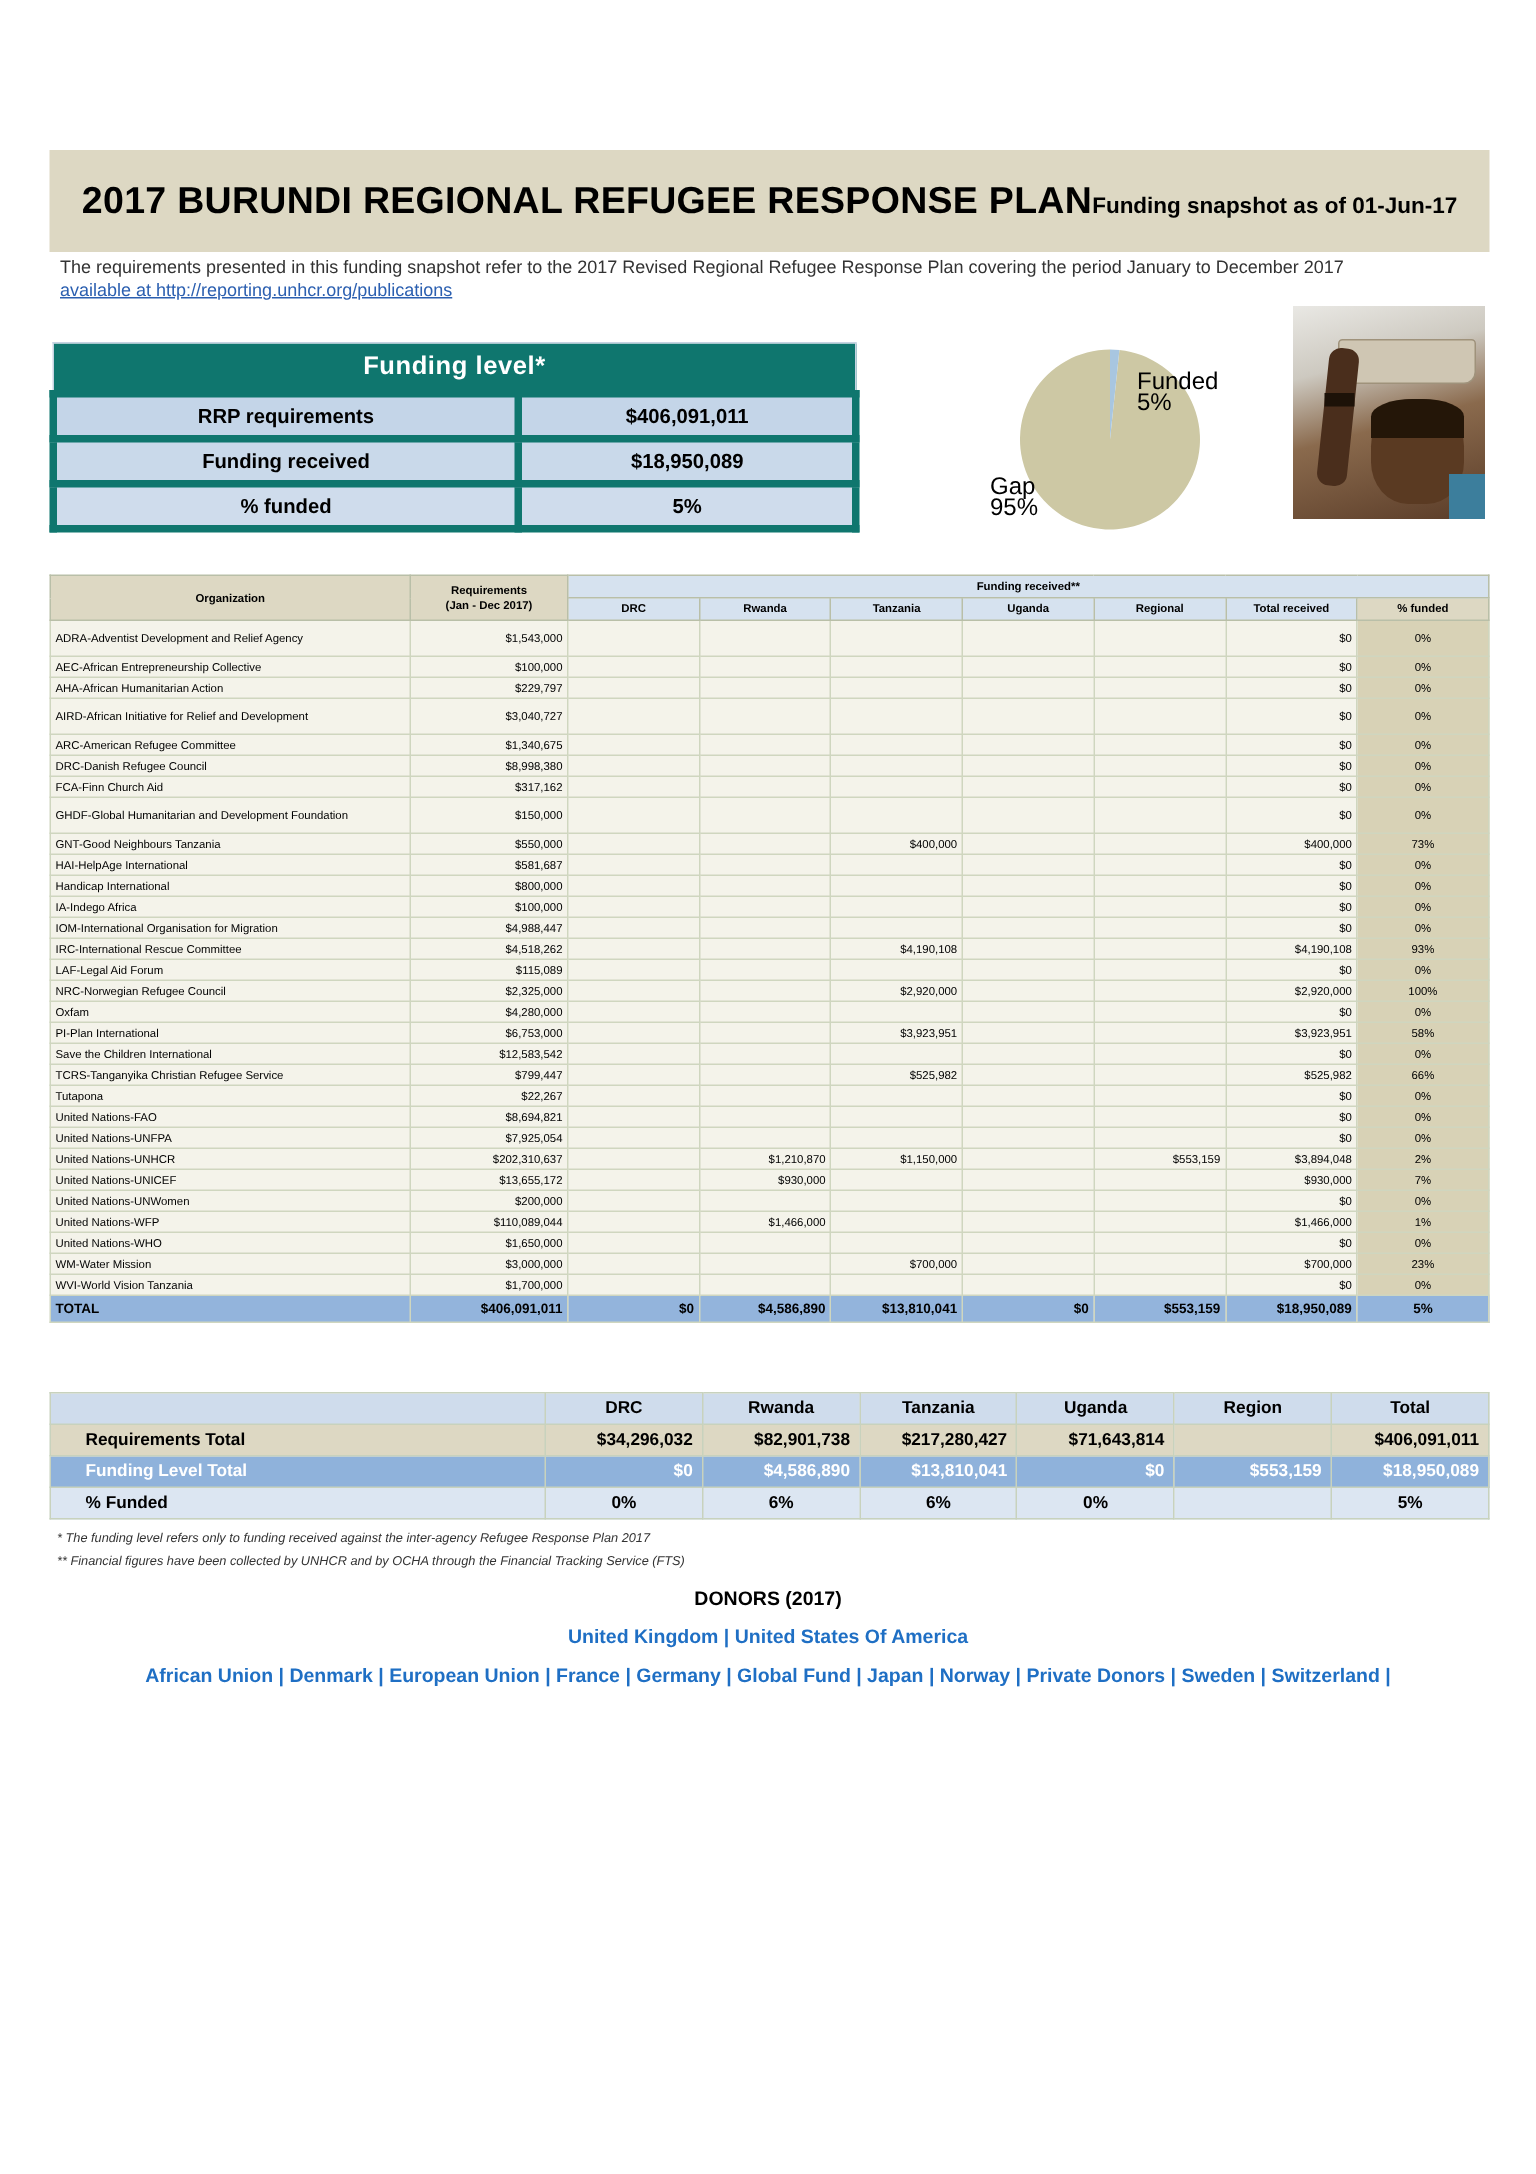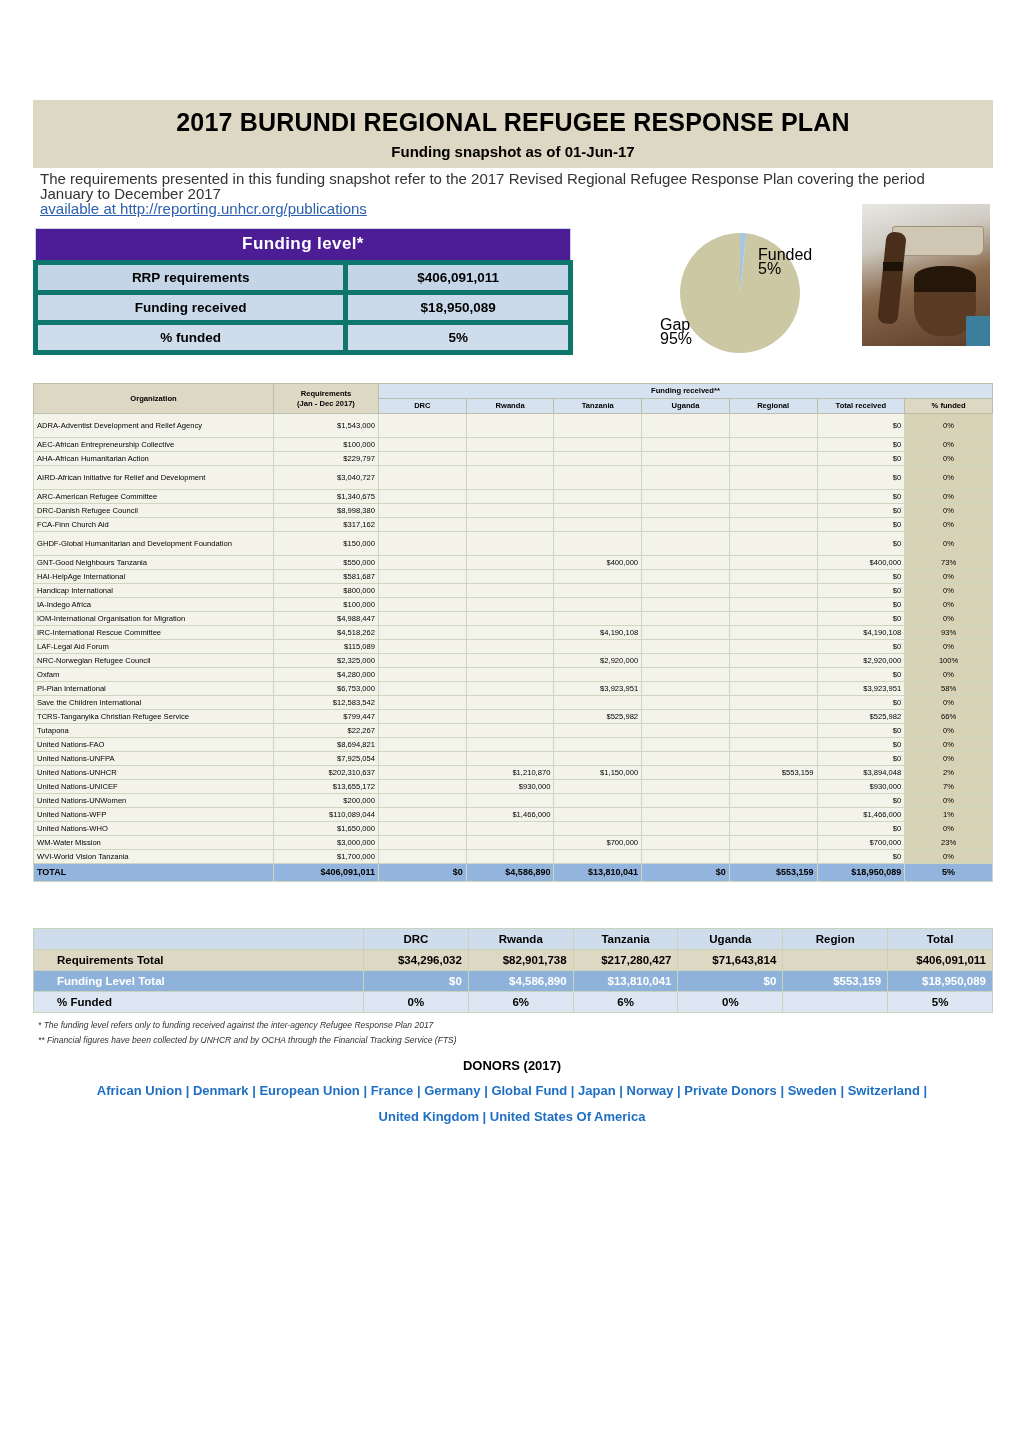--- a/index.html
+++ b/index.html
@@ -9,43 +9,43 @@
     width: 1024px; height: 1449px;
     font-family: "Liberation Sans", sans-serif;
     color: #000;
   }
   .page { position: relative; width: 1024px; height: 1449px; overflow: hidden; }
 
   
   .banner {
     position: absolute; left: 33px; top: 100px; width: 960px; height: 68px;
     background: #ddd8c3;
-    display: flex; flex-direction: column; align-items: center; justify-content: center;
+    display: flex; align-items: center; justify-content: center;
   }
   .banner-title {
     font-size: 25px; font-weight: bold; letter-spacing: .2px;
     color: #000; white-space: nowrap;
   }
   .banner-sub {
     font-size: 15px; font-weight: bold; margin-top: 6px; color: #000;
   }
 
   .intro {
     position: absolute; left: 40px; top: 171px; width: 900px;
-    font-size: 15px; line-height: 15px; color: #333;
+    font-size: 12px; line-height: 15px; color: #333;
   }
   .intro .link { color: #2b5fb0; text-decoration: underline; }
 
   
   .fl-table {
     position: absolute; left: 33px; top: 228px; width: 540px;
     border-collapse: collapse; font-size: 13px;
   }
   .fl-table th.fl-head {
-    background: #4c1d95; color: #fff; font-weight: bold; font-size: 17px;
+    background: #0f766e; color: #fff; font-weight: bold; font-size: 17px;
     text-align: center; padding: 5px 0 6px; border: 1px solid #c6d3e2;
     letter-spacing: .4px;
   }
   .fl-table td {
     border: 5px solid #0f766e; padding: 5px 10px; font-weight: bold;
     background: #c4d5e8; text-align: center; font-size: 13.5px;
   }
   .fl-table tr:nth-child(3) td { background: #c9d9ea; }
   .fl-table tr:nth-child(4) td { background: #cfdcec; }
   .fl-table td.lbl { width: 58%; }
@@ -621,17 +621,17 @@
       </tbody>
   </table>
 
   <div class="notes">
     <div>* The funding level refers only to funding received against the inter-agency Refugee Response Plan 2017</div>
     <div>** Financial figures have been collected by UNHCR and by OCHA through the Financial Tracking Service (FTS)</div>
   </div>
 
   <div class="donors-title">DONORS (2017)</div>
   <div class="donors-list">
+    <div>United Kingdom | United States Of America</div>
     <div>African Union | Denmark | European Union | France | Germany | Global Fund | Japan | Norway | Private Donors | Sweden | Switzerland |</div>
-    <div>United Kingdom | United States Of America</div>
   </div>
 
 </div>
 
 </body></html>

